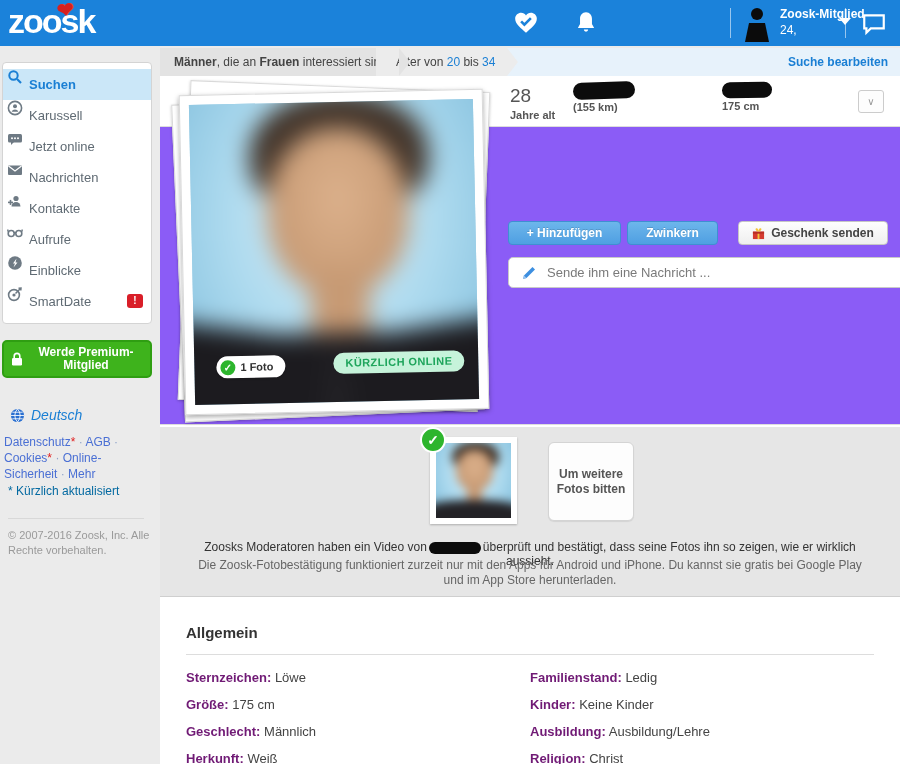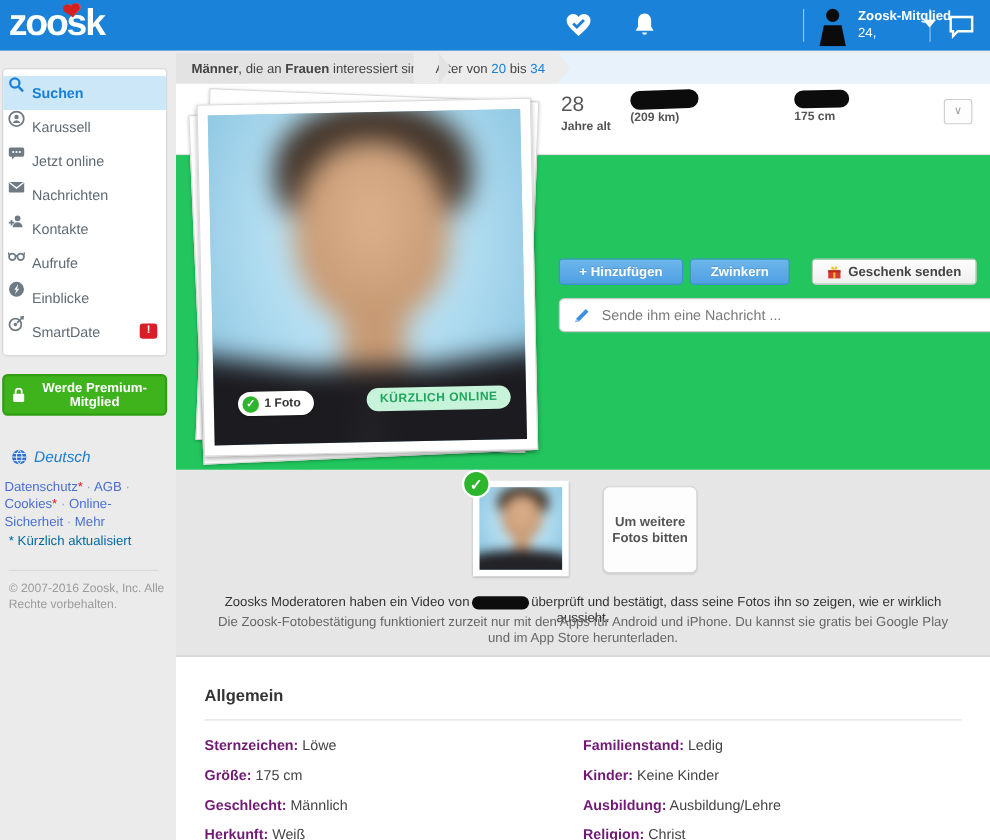--- a/index.html
+++ b/index.html
@@ -59,21 +59,21 @@
   .profile-row { position:absolute; left:160px; top:76px; width:740px; height:50px; background:#fff; }
   .pr-age { position:absolute; left:350px; top:9px; font-size:19px; color:#555; }
   .pr-sub { font-size:11px; font-weight:bold; color:#555; margin-top:2px; }
   .pr-item { position:absolute; top:6px; text-align:left; }
   .pi-dist { left:413px; } .pi-hgt { left:562px; }
   .blob { background:#0c0c0c; border-radius:9px; }
   .blob1 { width:62px; height:17px; transform:rotate(-2deg); }
   .blob2 { width:50px; height:16px; transform:rotate(-1deg); }
   .dd-btn { position:absolute; right:16px; top:14px; width:26px; height:23px; background:#fdfdfd; border:1px solid #ccc; border-radius:3px; cursor:pointer; color:#999; font-size:10px; text-align:center; line-height:21px; }
 
-  .gray-panel { position:absolute; left:160px; top:140px; width:740px; height:299px; background:#22c55e; border-top:1px solid #ddd; border-bottom:1px solid #ddd; }
+  .gray-panel { position:absolute; left:160px; top:126px; width:740px; height:299px; background:#8b5cf6; border-top:1px solid #ddd; border-bottom:1px solid #ddd; }
   .btn { position:absolute; height:24px; border-radius:4px; font-size:12px; font-weight:bold; text-align:center; line-height:22px; cursor:pointer; }
   .btn-blue { background:linear-gradient(#6db6eb,#4f9fe2); border:1px solid #3f8fd2; color:#fff; text-shadow:0 -1px 0 rgba(0,0,0,.15); }
   .btn-add { left:348px; top:94px; width:113px; }
   .btn-wink { left:467px; top:94px; width:91px; }
   .btn-gift { left:578px; top:94px; width:150px; background:linear-gradient(#fefefe,#efefef); border:1px solid #c6c6c6; color:#444; display:flex; align-items:center; justify-content:center; gap:6px; }
   .btn-gift svg { width:13px; height:13px; }
   .msg-box { position:absolute; left:348px; top:130px; width:532px; height:31px; background:#fff; border:1px solid #c9c9c9; border-radius:5px; }
   .msg-box svg { position:absolute; left:12px; top:7px; width:16px; height:16px; }
   .msg-input { position:absolute; left:38px; top:1px; width:480px; height:27px; border:none; outline:none; font-size:13px; color:#555; font-family:"Liberation Sans",sans-serif; background:transparent; }
   .msg-input::placeholder { color:#7a7a7a; opacity:1; }
@@ -154,20 +154,21 @@
     <div class="hdr-ic ic-chat">
       <svg viewBox="0 0 24 24">
           <path fill="none" stroke="#fff" stroke-width="2" d="M3 5 h18 v12 h-12 l-4 4 v-4 h-2 Z"></path>
         </svg>
     </div>
   </div>
 
   <div class="filterbar">
     <div class="crumb c1"><b>Männer</b><span>, die an </span><b>Frauen</b><span> interessiert sind</span></div>
     <div class="crumb c2"><span>Alter von </span><span class="bl">20</span><span> bis </span><span class="bl">34</span></div>
+    <div class="edit-link">Suche bearbeiten</div>
   </div>
 
   <div class="main-bg"></div>
 
   <div class="side-card">
     <div class="side-item active">
       <svg viewBox="0 0 16 16">
           <circle cx="6.5" cy="6.5" r="4.2" fill="none" stroke="currentColor" stroke-width="2"></circle>
           <line x1="10" y1="10" x2="14" y2="14" stroke="currentColor" stroke-width="2.2"></line>
         </svg>
@@ -265,21 +266,21 @@
   <div class="side-div"></div>
   <div class="copyright">© 2007-2016 Zoosk, Inc. Alle Rechte vorbehalten.</div>
 
   <div class="profile-row">
     <div class="pr-age">
       <div>28</div>
       <div class="pr-sub">Jahre alt</div>
     </div>
     <div class="pr-item pi-dist">
       <div class="blob blob1"></div>
-      <div class="pr-sub">(209 km)</div>
+      <div class="pr-sub">(155 km)</div>
     </div>
     <div class="pr-item pi-hgt">
       <div class="blob blob2"></div>
       <div class="pr-sub">175 cm</div>
     </div>
     <div class="dd-btn">∨</div>
   </div>
 
   <div class="gray-panel">
     <button class="btn btn-blue btn-add">+ Hinzufügen</button>

